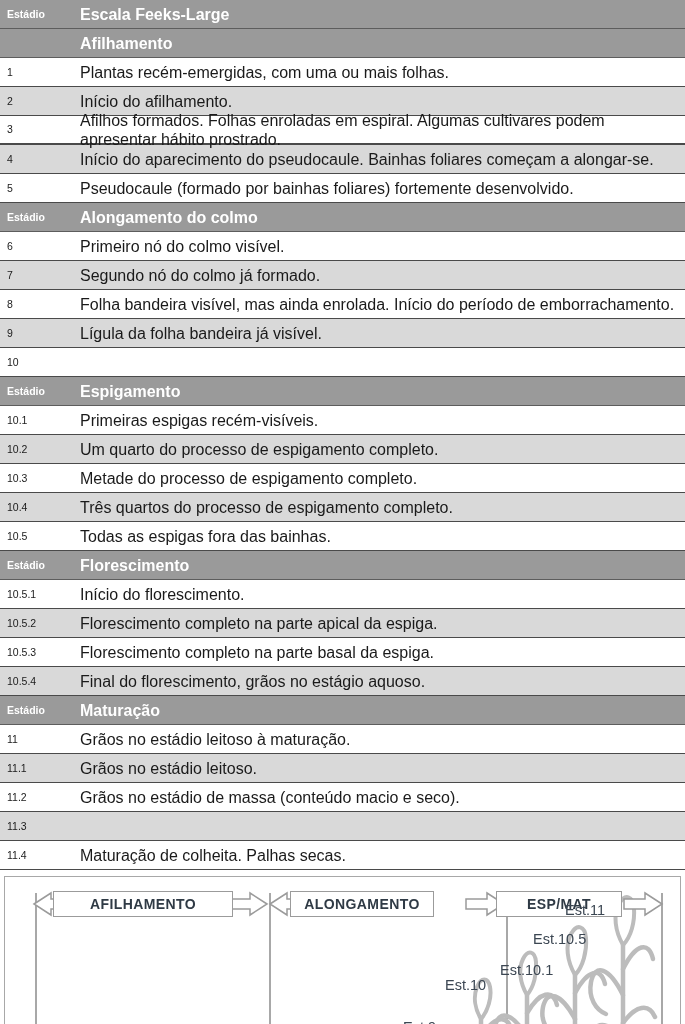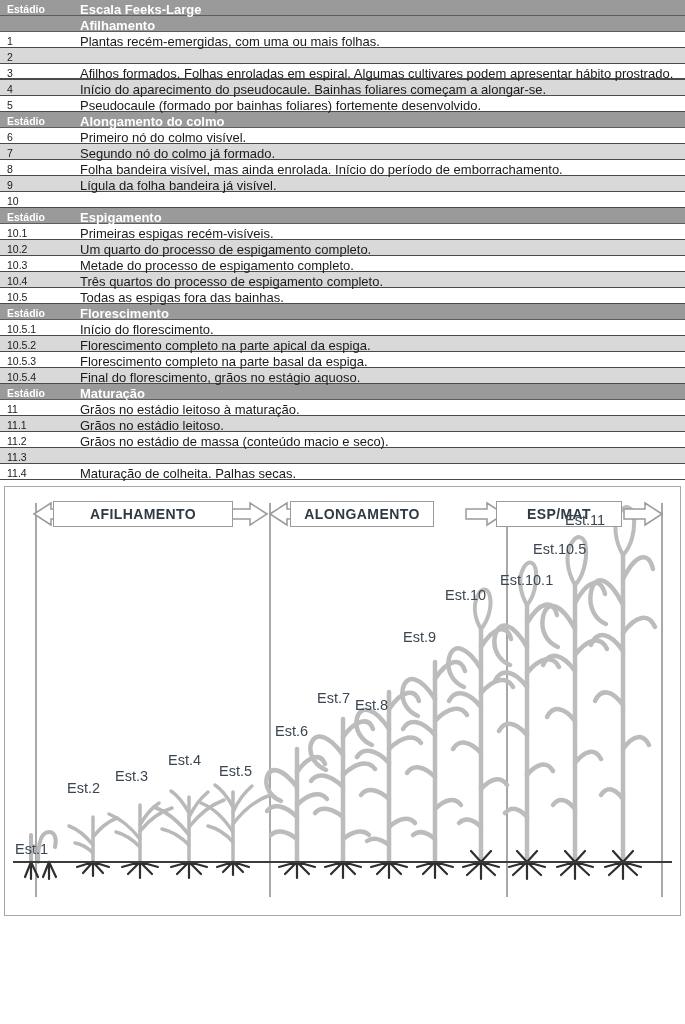--- a/index.html
+++ b/index.html
@@ -8,37 +8,37 @@
     background: #ffffff;
   }
   body {
     width: 685px;
     height: 1024px;
     font-family: "Liberation Sans", sans-serif;
     color: #1a1a1a;
     overflow: hidden;
   }
   .row {
-    height: 16px;
+    height: 29px;
     line-height: 19px;
     display: flex;
-    align-items: flex-start;
+    align-items: center;
     box-sizing: border-box;
   }
   .r-stage {
     width: 80px;
     flex: 0 0 80px;
     padding-left: 7px;
     box-sizing: border-box;
     font-size: 10.5px;
   }
   .r-desc {
     flex: 1 1 auto;
     padding-right: 4px;
-    font-size: 13px;
+    font-size: 16px;
   }
 
   
   .row.hdr {
     background: #9a9a9a;
     color: #ffffff;
     font-weight: bold;
     border-bottom: 1px solid #5d5d5d;
   }
   .row.hdr .r-stage,
@@ -128,20 +128,21 @@
   <div class="row subhdr">
     <div class="r-stage"></div>
     <div class="r-desc">Afilhamento</div>
   </div>
   <div class="row light">
     <div class="r-stage">1</div>
     <div class="r-desc">Plantas recém-emergidas, com uma ou mais folhas.</div>
   </div>
   <div class="row dark">
     <div class="r-stage">2</div>
+    <div class="r-desc">Início do afilhamento.</div>
   </div>
   <div class="row light gap">
     <div class="r-stage">3</div>
     <div class="r-desc">Afilhos formados. Folhas enroladas em espiral. Algumas cultivares podem apresentar hábito prostrado.</div>
   </div>
   <div class="row dark">
     <div class="r-stage">4</div>
     <div class="r-desc">Início do aparecimento do pseudocaule. Bainhas foliares começam a alongar-se.</div>
   </div>
   <div class="row light">

